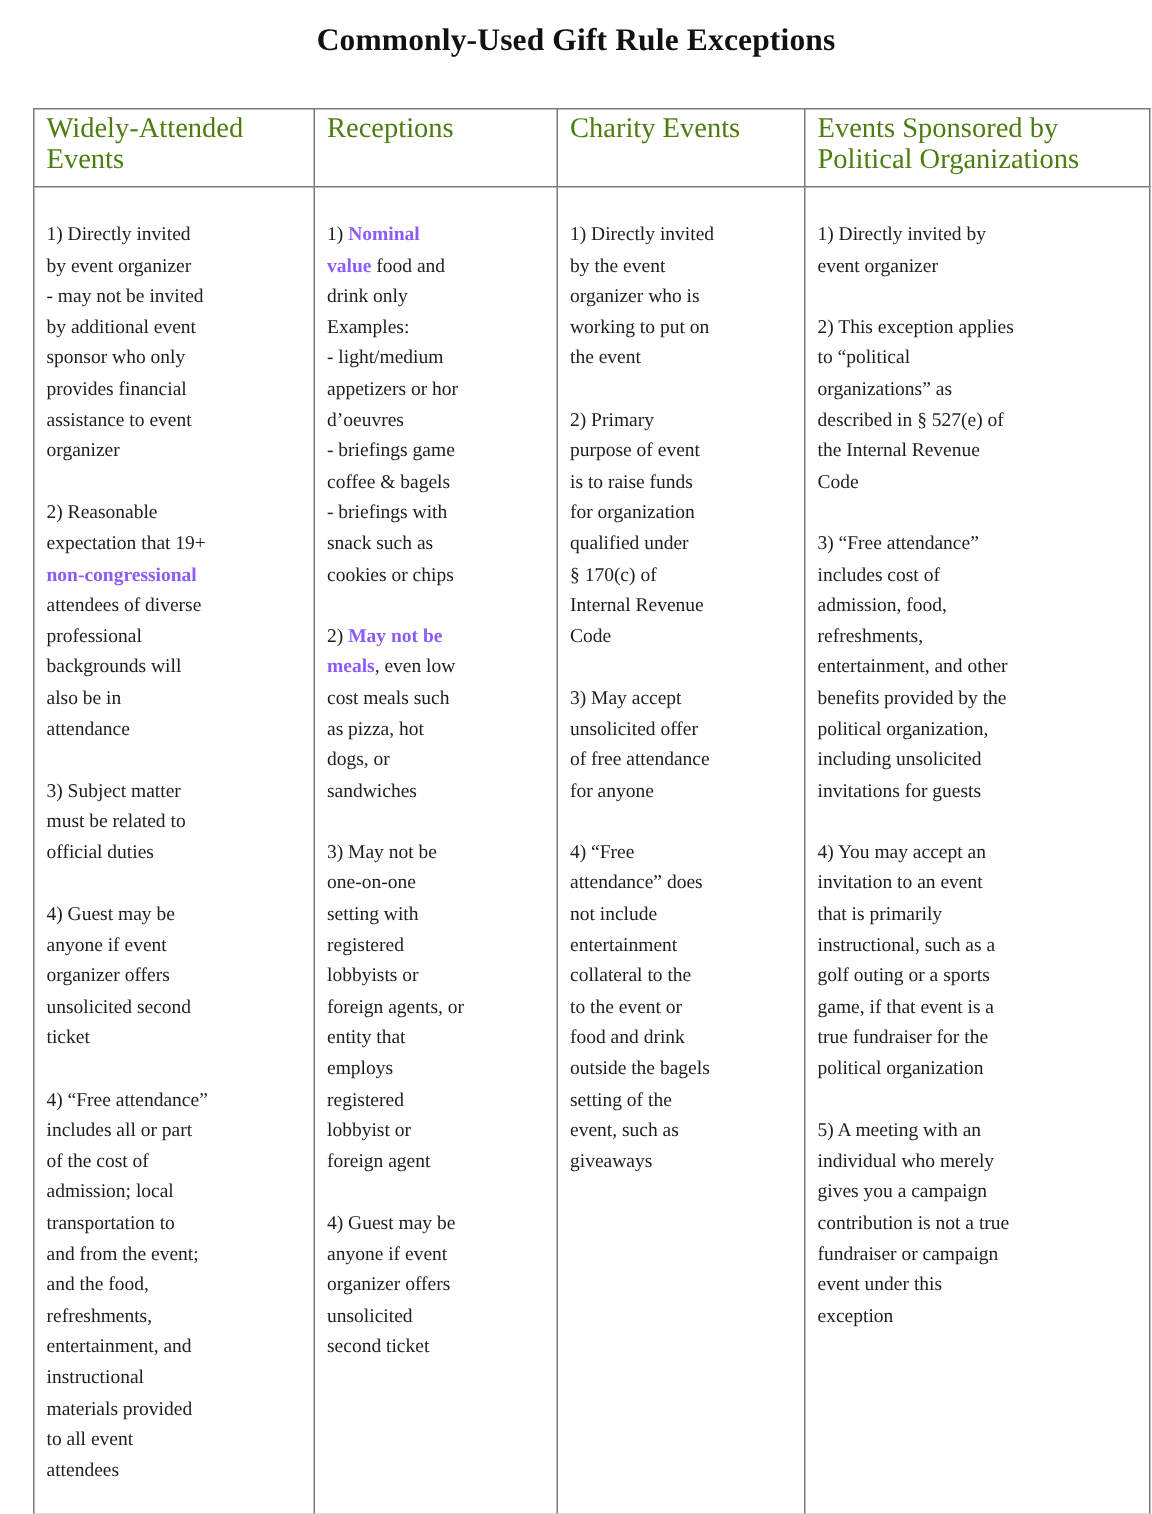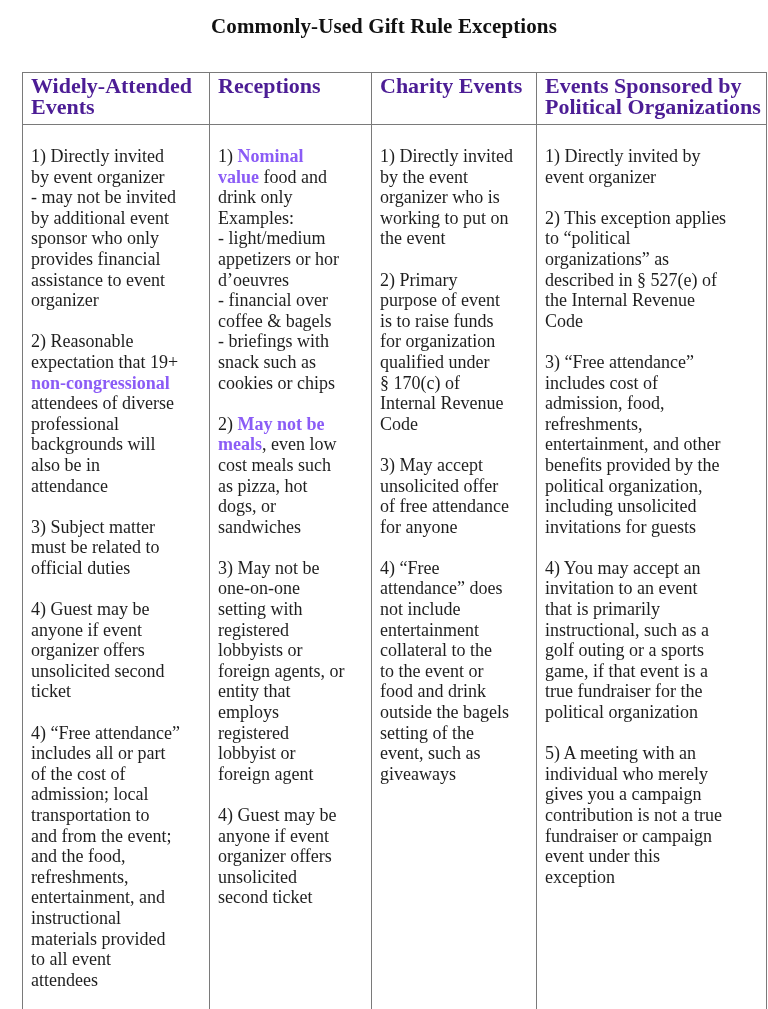--- a/index.html
+++ b/index.html
@@ -26,27 +26,27 @@
       vertical-align: top;
       text-align: left;
       padding: 0 6px 0 8px;
     }
     col.c1 { width: 187px; }
     col.c2 { width: 162px; }
     col.c3 { width: 165px; }
     col.c4 { width: 230px; }
     table.gift th {
       font-family: "Liberation Serif", serif;
-      font-weight: bold; font-size: 22px; line-height: 20.5px;
+      font-weight: normal; font-size: 19px; line-height: 20.5px;
       height: 45px; padding-top: 3px; padding-bottom: 3px;
-      color: #4c1d95;
+      color: #4d7c0f;
     }
     table.gift td {
       font-family: "Liberation Serif", serif;
-      font-size: 18px; line-height: 20.6px;
+      font-size: 13px; line-height: 20.6px;
       height: 863px; padding-top: 21px;
       color: #1e1e1e;
     }
     .item { margin: 0 0 20.6px 0; }
     .item:last-child { margin-bottom: 0; }
     .line { display: block; white-space: nowrap; }
     b { font-weight: bold; color: #8b5cf6; }
   </style>
 </head>
 <body>
@@ -131,21 +131,21 @@
         </td>
       <td>
           <div class="item">
             <span class="line"><span>1) </span><b>Nominal</b></span>
             <span class="line"><b>value</b><span> food and</span></span>
             <span class="line"><span>drink only</span></span>
             <span class="line"><span>Examples:</span></span>
             <span class="line"><span>- light/medium</span></span>
             <span class="line"><span>appetizers or hor</span></span>
             <span class="line"><span>d’oeuvres</span></span>
-            <span class="line"><span>- financial over</span></span>
+            <span class="line"><span>- briefings game</span></span>
             <span class="line"><span>coffee &amp; bagels</span></span>
             <span class="line"><span>- briefings with</span></span>
             <span class="line"><span>snack such as</span></span>
             <span class="line"><span>cookies or chips</span></span>
           </div>
           <div class="item">
             <span class="line"><span>2) </span><b>May not be</b></span>
             <span class="line"><b>meals</b><span>, even low</span></span>
             <span class="line"><span>cost meals such</span></span>
             <span class="line"><span>as pizza, hot</span></span>

